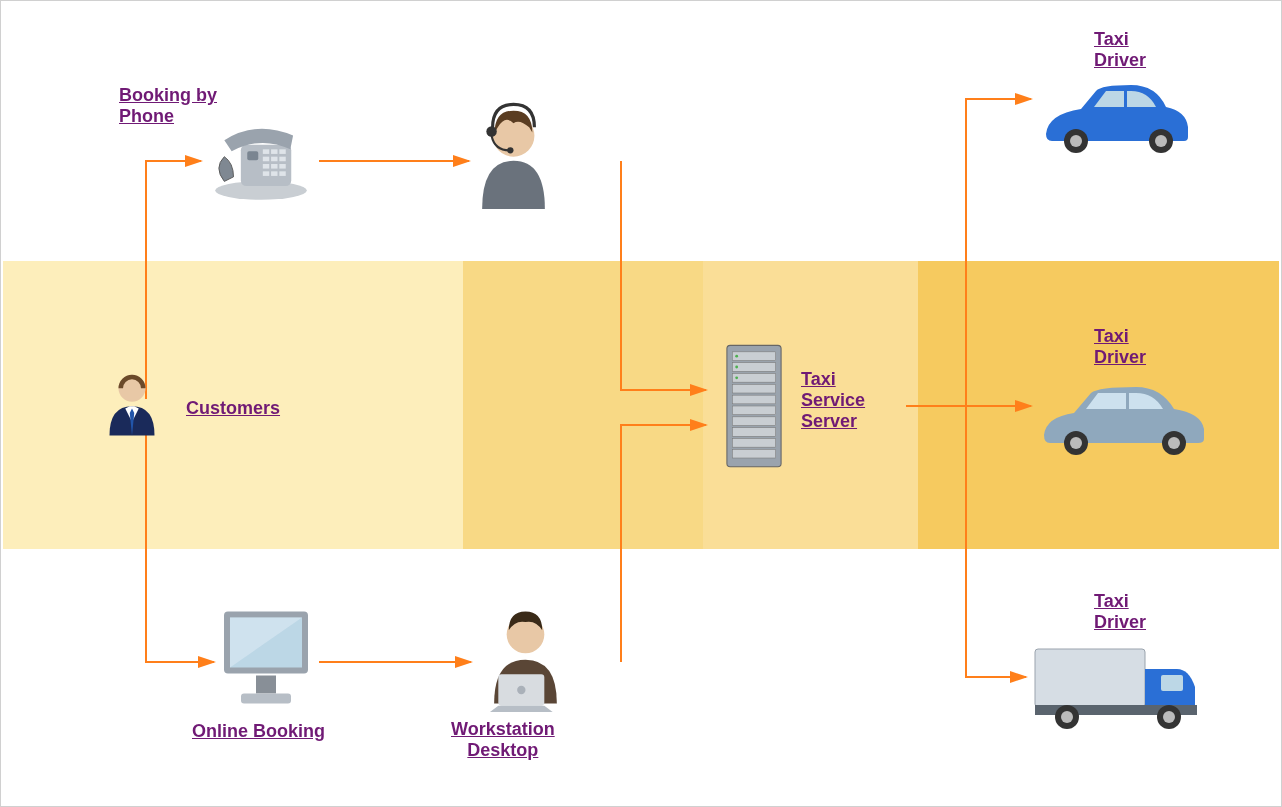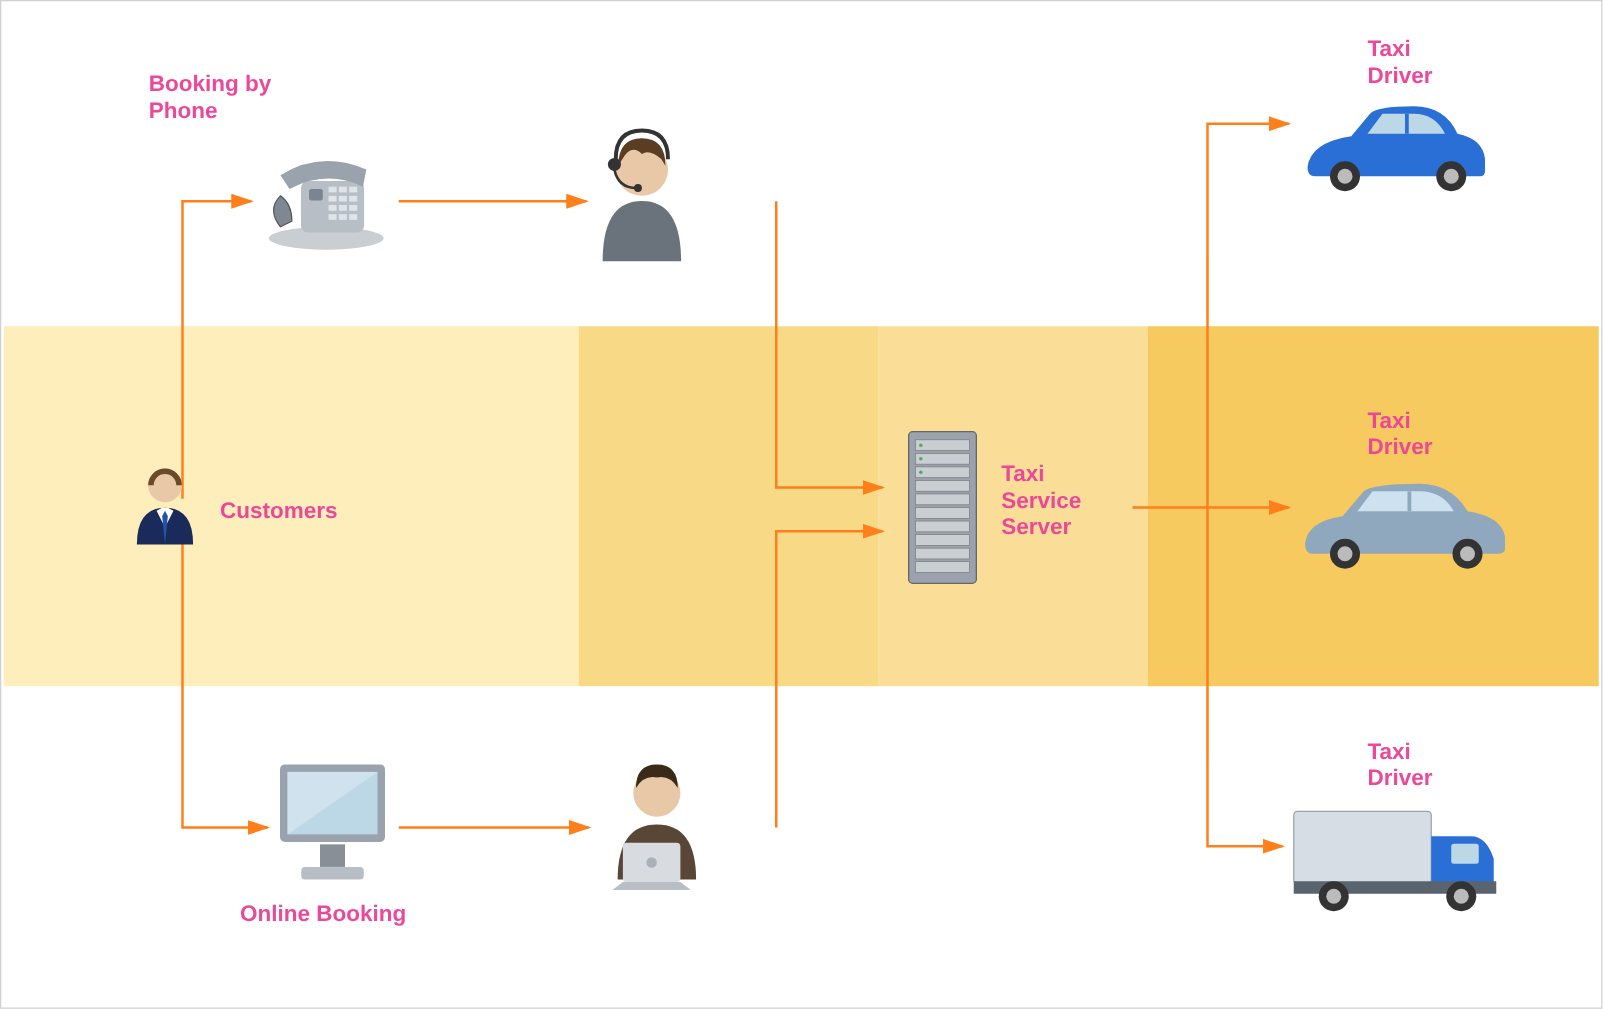--- a/index.html
+++ b/index.html
@@ -23,22 +23,22 @@
   .seg2 { left: 460px; width: 240px; background: #f8d985; }
   .seg3 { left: 700px; width: 215px; background: #fade97; }
   .seg4 { left: 915px; right: 0; background: #f6ca5f; }
 
   .node {
     position: absolute;
     display: flex;
     flex-direction: column;
     align-items: flex-end;
   }
-  .node.labeled-right { flex-direction: row; align-items: center; }
-  .label { font-weight: bold; font-size: 18px; color: #ec4899; white-space: pre; text-align: left; }
+  .node.labeled-right { flex-direction: row; align-items: center; gap: 10px; }
+  .label { font-weight: bold; font-size: 18px; color: #701a75; white-space: pre; text-align: left; text-decoration: underline; }
 
   .icon { width: 80px; height: 80px; }
 
   
   svg.arrows { position: absolute; left: 0; top: 0; width: 1282px; height: 807px; pointer-events: none; }
   .arrow { stroke: #ff7f1a; stroke-width: 2; fill: none; }
   .arrowhead { fill: #ff7f1a; }
 
 </style>
 </head>
@@ -86,21 +86,21 @@
         <path d="M32 6 a12 12 0 0 1 12 12 h-4 a8 8 0 0 0 -16 0 h-4 a12 12 0 0 1 12 -12" fill="#6b4a2a"></path>
         <path d="M12 60 Q12 34 32 34 Q52 34 52 60 Z" fill="#1a2a5a"></path>
         <path d="M26 36 L32 48 L38 36 L34 34 L30 34 Z" fill="#fff"></path>
         <path d="M30 40 L32 60 L34 40 L32 36 Z" fill="#2255aa"></path>
       </svg>
     </span>
     <span class="label">Customers</span>
   </div>
 
   <div class="node" style="left:118px; top:56px; align-items:flex-start;">
-    <span class="label" style="margin-bottom:8px;">Booking by
+    <span class="label" style="margin-bottom:8px;margin-top:28px;">Booking by
 Phone</span>
   </div>
   <span class="icon" style="position:absolute; left:205px; top:110px; width:110px; height:95px;">
     <svg viewBox="0 0 120 100" width="110" height="95">
       <ellipse cx="60" cy="85" rx="50" ry="10" fill="#c9ced3"></ellipse>
       <rect x="38" y="35" width="55" height="45" rx="6" fill="#b7bec6"></rect>
       <rect x="45" y="42" width="12" height="10" rx="2" fill="#7a8591"></rect>
       <g fill="#dfe4e9">
         <rect x="62" y="40" width="7" height="5"></rect>
           <rect x="71" y="40" width="7" height="5"></rect>
@@ -148,20 +148,24 @@
   <span class="icon" style="position:absolute; left:472px; top:598px; width:105px; height:115px;">
     <svg viewBox="0 0 100 110" width="105" height="115">
       <path d="M20 100 Q20 58 50 58 Q80 58 80 100 Z" fill="#5a4636"></path>
       <circle cx="50" cy="34" r="18" fill="#e8c8a6"></circle>
       <path d="M34 30 Q34 12 50 12 Q66 12 66 30 Q60 20 50 22 Q40 20 34 30" fill="#3a2a18"></path>
       <rect x="24" y="72" width="44" height="30" rx="3" fill="#d8dce0"></rect>
       <path d="M24 102 L68 102 L76 108 L16 108 Z" fill="#b7bec6"></path>
       <circle cx="46" cy="87" r="4" fill="#aab1b9"></circle>
     </svg>
   </span>
+  <div class="node" style="left:450px; top:718px;">
+    <span class="label" style="text-align:center;">Workstation
+Desktop</span>
+  </div>
 
   <span class="icon" style="position:absolute; left:718px; top:340px; width:70px; height:130px;">
     <svg viewBox="0 0 60 120" width="70" height="130">
       <rect x="5" y="4" width="50" height="112" rx="3" fill="#9aa3ad" stroke="#666" stroke-width="1"></rect>
       <g fill="#c9ced3" stroke="#777" stroke-width="0.5">
         <rect x="10" y="10" width="40" height="8"></rect>
           <rect x="10" y="20" width="40" height="8"></rect>
         <rect x="10" y="30" width="40" height="8"></rect>
           <rect x="10" y="40" width="40" height="8"></rect>
         <rect x="10" y="50" width="40" height="8"></rect>

